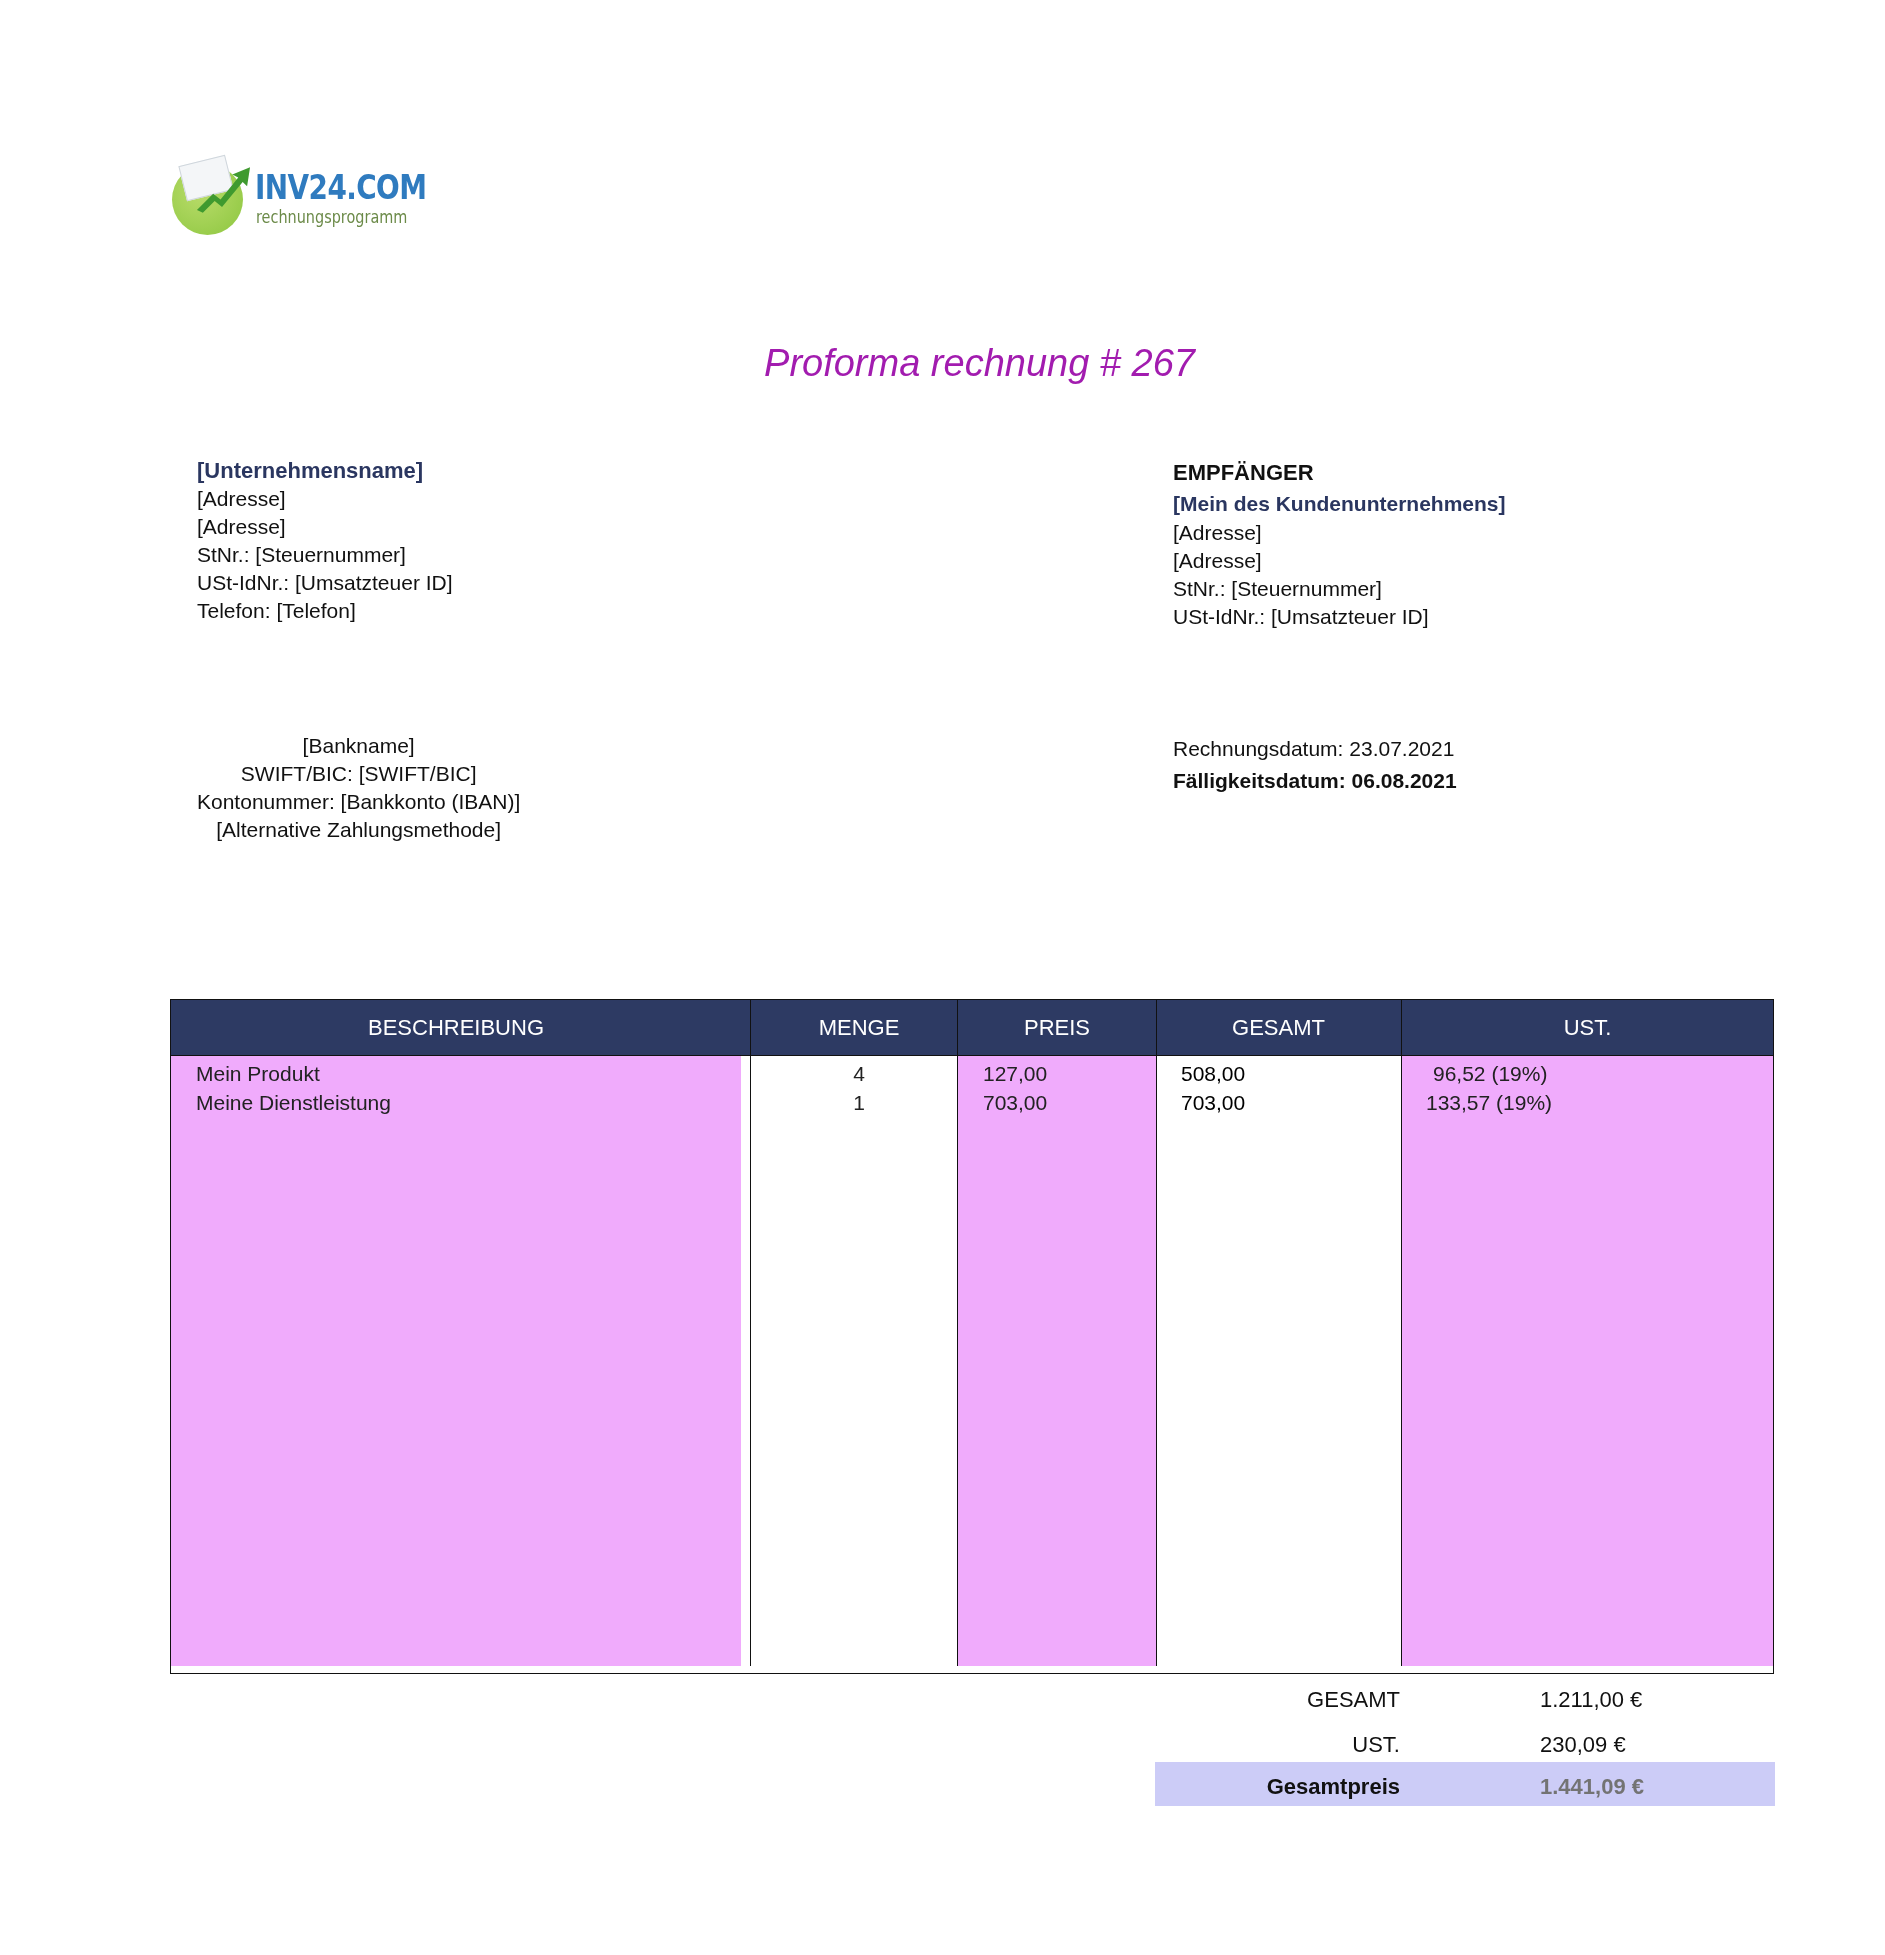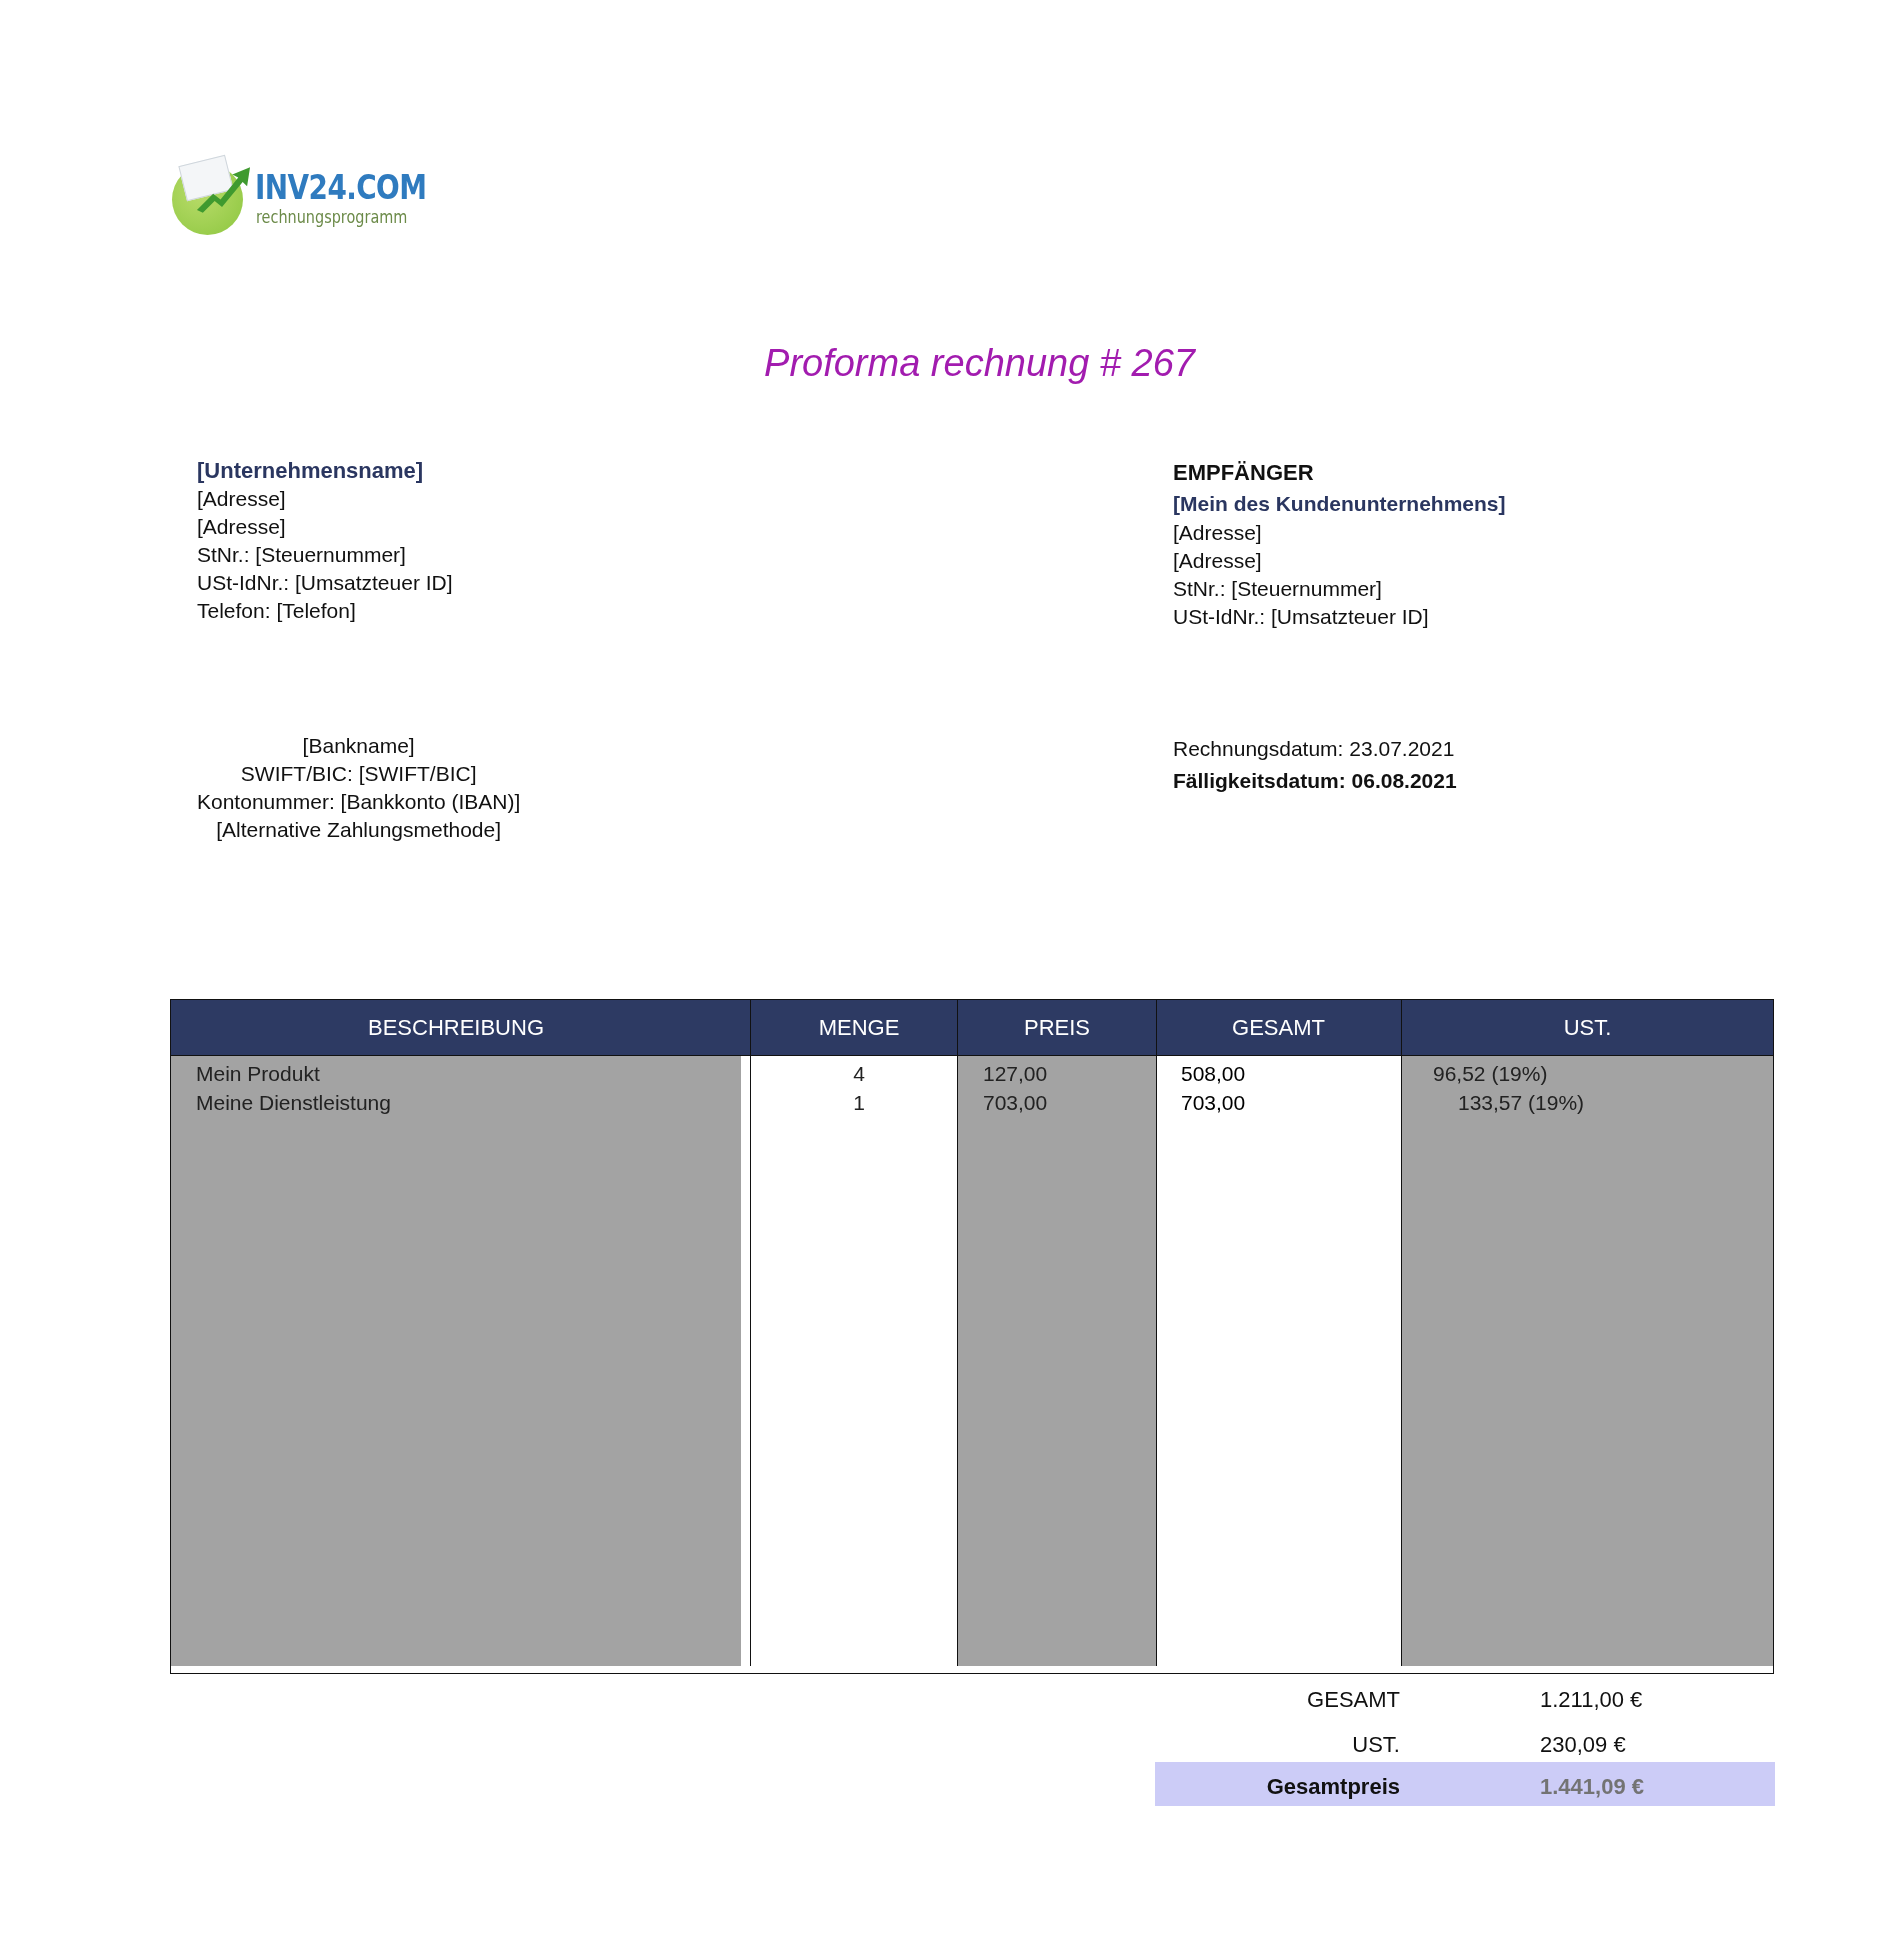--- a/index.html
+++ b/index.html
@@ -35,21 +35,21 @@
 
   
   .table { left:170px; top:999px; width:1604px; height:675px; border:1.5px solid #111; box-sizing:border-box; }
   .thead { position:absolute; left:0; top:0; right:0; height:55px; background:#2d3a63;
            border-bottom:1.5px solid #111; }
   .col { position:absolute; top:0; bottom:7px; box-sizing:border-box; }
   .col + .col { border-left:1.5px solid #111; }
   .th { position:absolute; top:0; left:0; right:0; height:55px; display:flex; align-items:center;
         justify-content:center; color:#ffffff; font-size:22px; }
   .body-area { position:absolute; top:56px; left:0; right:0; bottom:0; }
-  .shade { background:#a3a3a3; }
+  .shade { background:#f0abfc; }
   .white { background:#ffffff; }
   .cell { position:absolute; font-size:21px; line-height:28px; color:#222; }
 
   
   .tot-label { font-size:22px; text-align:right; width:222px; }
   .tot-value { font-size:22px; text-align:left; width:222px; }
   .grand-bar { left:1155px; top:1762px; width:620px; height:44px; background:#ccccf7; }
 </style>
 </head>
 <body>
@@ -128,21 +128,21 @@
     <div class="body-area white">
       <div class="cell" style="left:24px; top:4.4px; color:#000;">508,00</div>
       <div class="cell" style="left:24px; top:33px; color:#000;">703,00</div>
     </div>
   </div>
 
   <div class="col" style="left:1230px; right:0;">
     <div class="th">UST.</div>
     <div class="body-area shade">
       <div class="cell" style="left:31px; top:4.4px;">96,52 (19%)</div>
-      <div class="cell" style="left:24px; top:33px;margin-left:32px;">133,57 (19%)</div>
+      <div class="cell" style="left:24px; top:33px;">133,57 (19%)</div>
     </div>
   </div>
 </div>
 
 <div class="abs grand-bar"></div>
 
 <div class="abs tot-label" style="left:1178px; top:1687px;">GESAMT</div>
 <div class="abs tot-value" style="left:1540px; top:1687px;">1.211,00 €</div>
 
 <div class="abs tot-label" style="left:1178px; top:1732px;">UST.</div>

